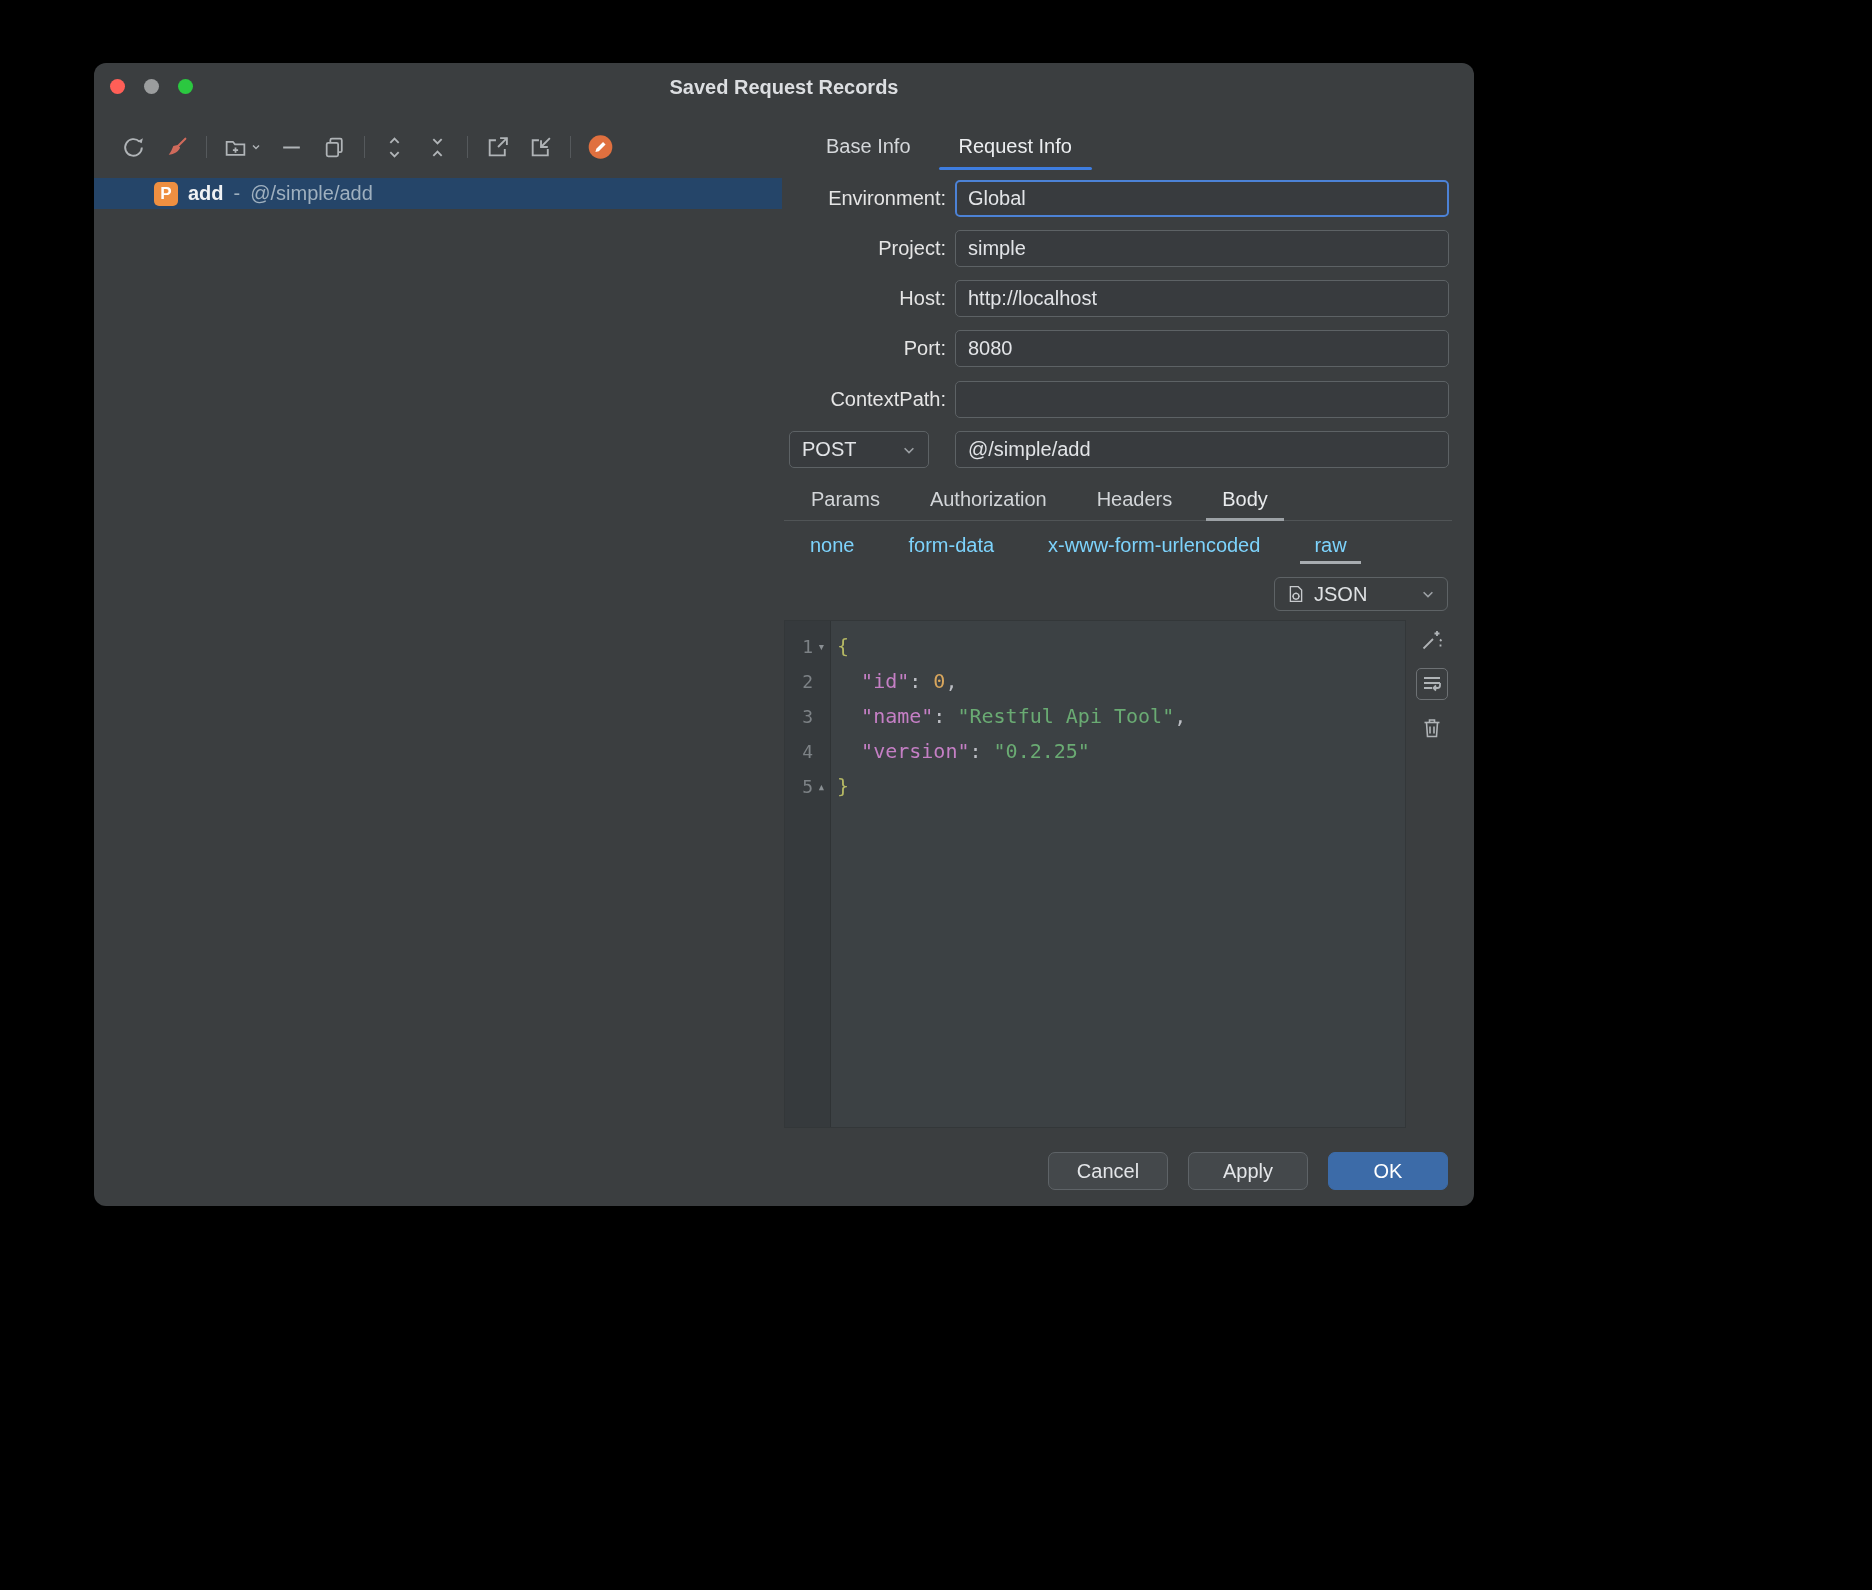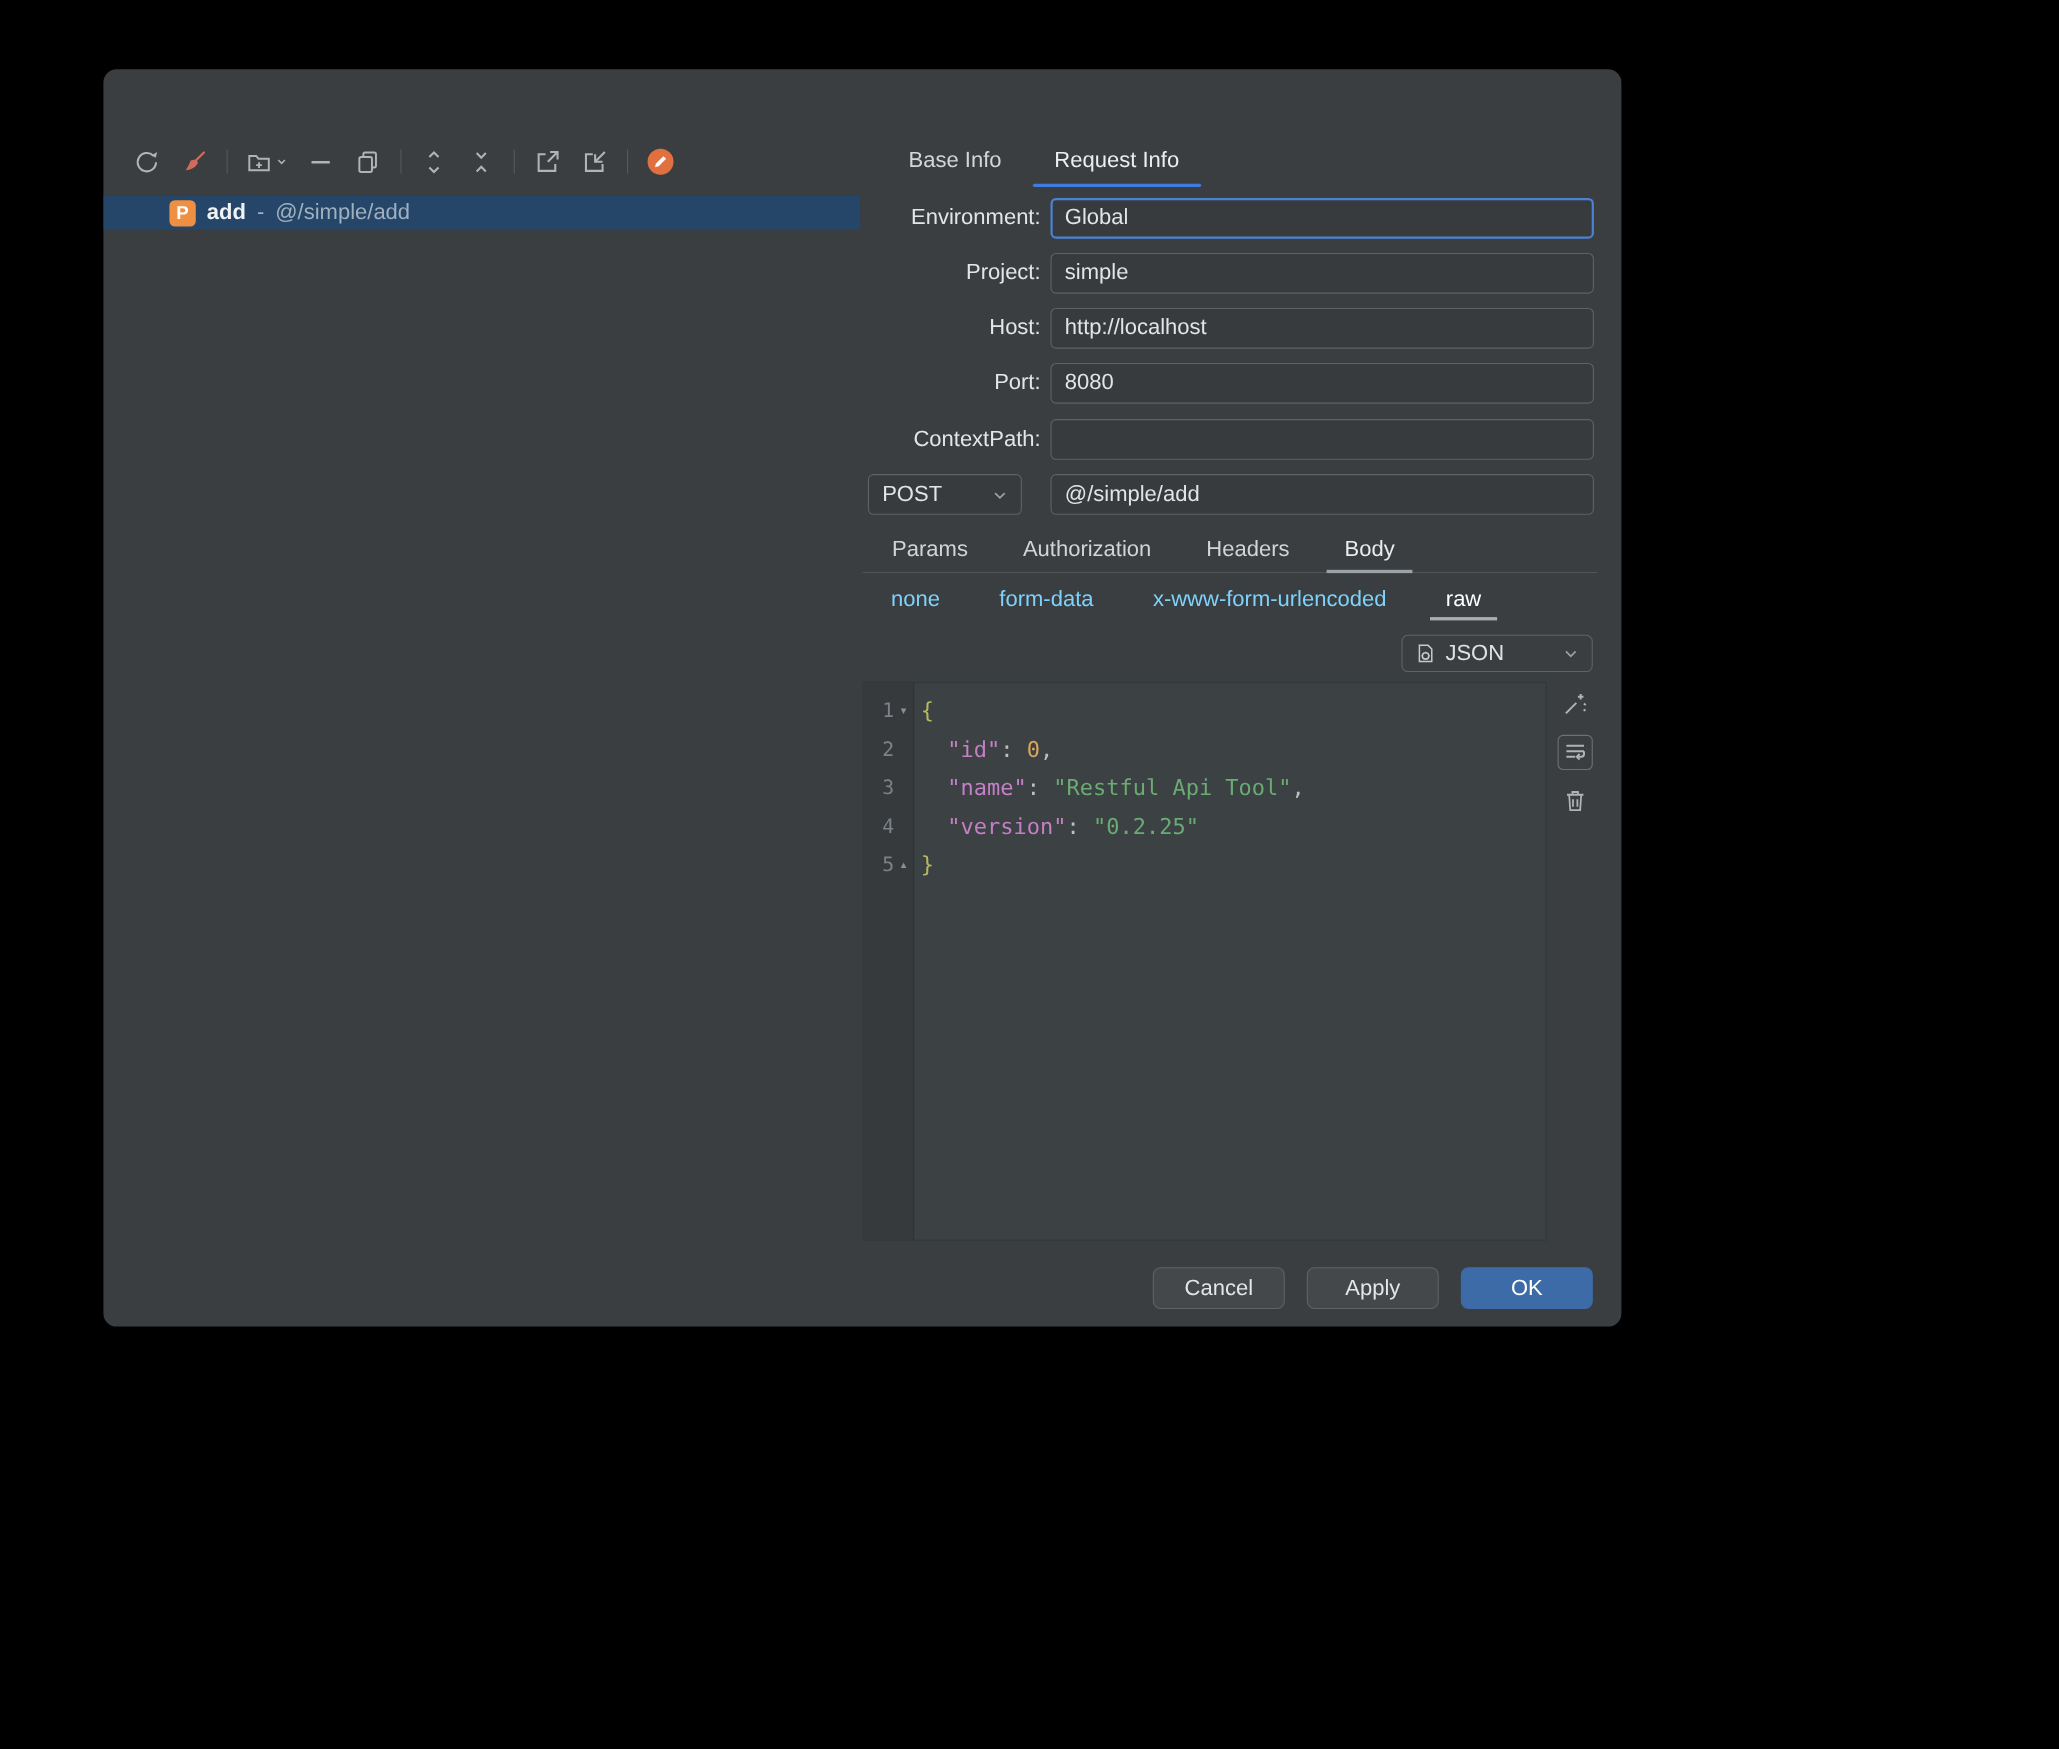--- a/index.html
+++ b/index.html
@@ -58,21 +58,21 @@
   .spacer { margin-left: auto; }
 
   .req-tabs { position: absolute; top: 370px; left: 2px; right: 22px; height: 42px; display: flex;
               padding-left: 11px; gap: 18px; border-bottom: 1px solid #505456; }
   .req-tab { position: relative; display: flex; align-items: center; padding: 0 16px; font-size: 20px; color: #d2d5d8; }
   .req-tab.active { color: #e9ebed; }
   .req-tab.active::after { content: ""; position: absolute; left: 0; right: 0; bottom: -1px; height: 3px; background: #9da2a6; }
 
   .body-tabs { position: absolute; top: 415px; left: 2px; height: 42px; display: flex; padding-left: 12px; gap: 26px; }
   .body-tab { position: relative; display: flex; align-items: center; padding: 0 14px; font-size: 20px; color: #7dd3fc; }
-  .body-tab.active { color: #ffffff; text-align: right; }
+  .body-tab.active { color: #7dd3fc; text-align: right; }
   .body-tab.active::after { content: ""; position: absolute; left: 0; right: 0; bottom: 2px; height: 3px; background: #a8adb1; }
 
   .format-select { position: absolute; top: 468px; right: 26px; width: 174px; height: 34px;
                    border: 1px solid #5e6366; border-radius: 6px; display: flex; align-items: center;
                    padding: 0 12px; gap: 9px; color: #dfe2e4; font-size: 20px; }
 
   
   .editor { position: absolute; left: 2px; top: 511px; width: 622px; height: 508px; background: #3c4144;
             display: flex; font-family: "DejaVu Sans Mono", monospace; border: 1px solid #333739; }
   .gutter { width: 46px; background: #363a3d; border-right: 1px solid #2f3335; padding-top: 8px; }
@@ -94,20 +94,26 @@
   .actions { position: absolute; right: 26px; top: 1043px; display: flex; gap: 20px; }
   .btn { min-width: 120px; height: 38px; border-radius: 7px; display: flex; align-items: center;
          justify-content: center; font-size: 20px; color: #e3e5e8; background: #44484b; border: 1px solid #5e6367; }
   .btn.primary { background: #3c6ba8; border-color: #3c6ba8; color: #ffffff; }
 </style>
 </head>
 <body>
 
 <div class="window">
 
+  <div class="titlebar">
+    <div class="traffic t-close"></div>
+    <div class="traffic t-min"></div>
+    <div class="traffic t-zoom"></div>
+    <div class="title">Saved Request Records</div>
+  </div>
 
   <div class="left-panel">
     <div class="toolbar">
       <div class="tb-btn">
         <svg viewBox="0 0 24 24" fill="none" stroke="#b0b4b7" stroke-width="1.8">
           <path d="M20 12a8 8 0 1 1-2.3-5.7"></path>
             <path d="M21 3l-1.2 5-3.8-2z" fill="#b0b4b7" stroke="none"></path>
         </svg>
       </div>
       <div class="tb-btn">

